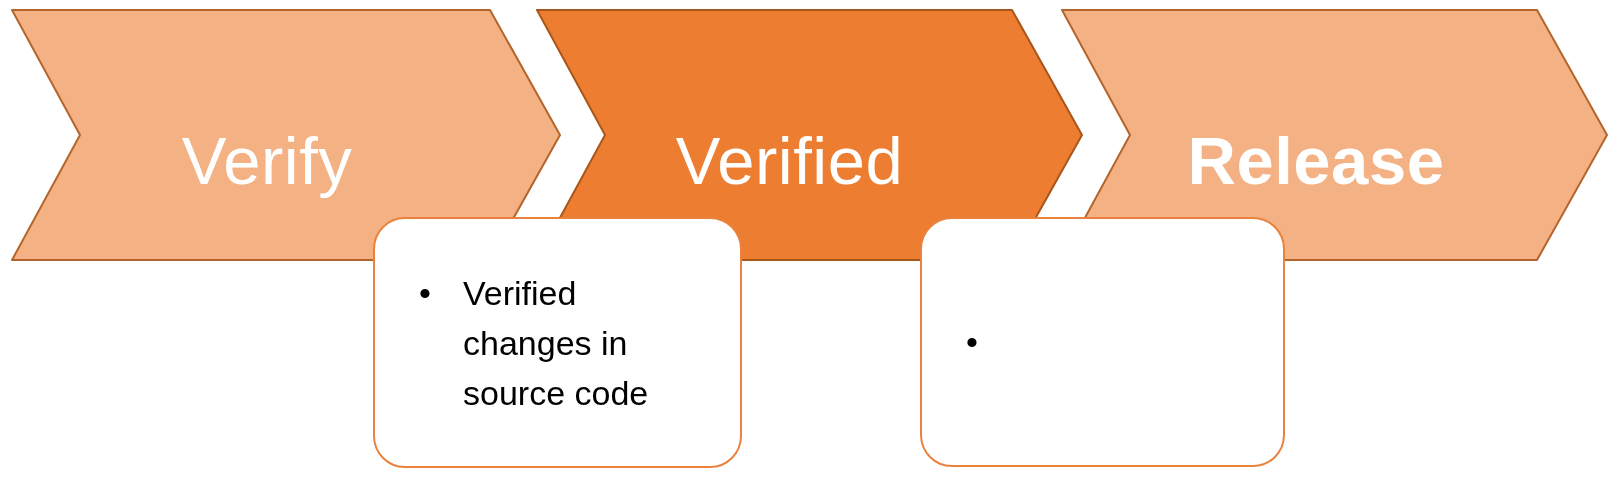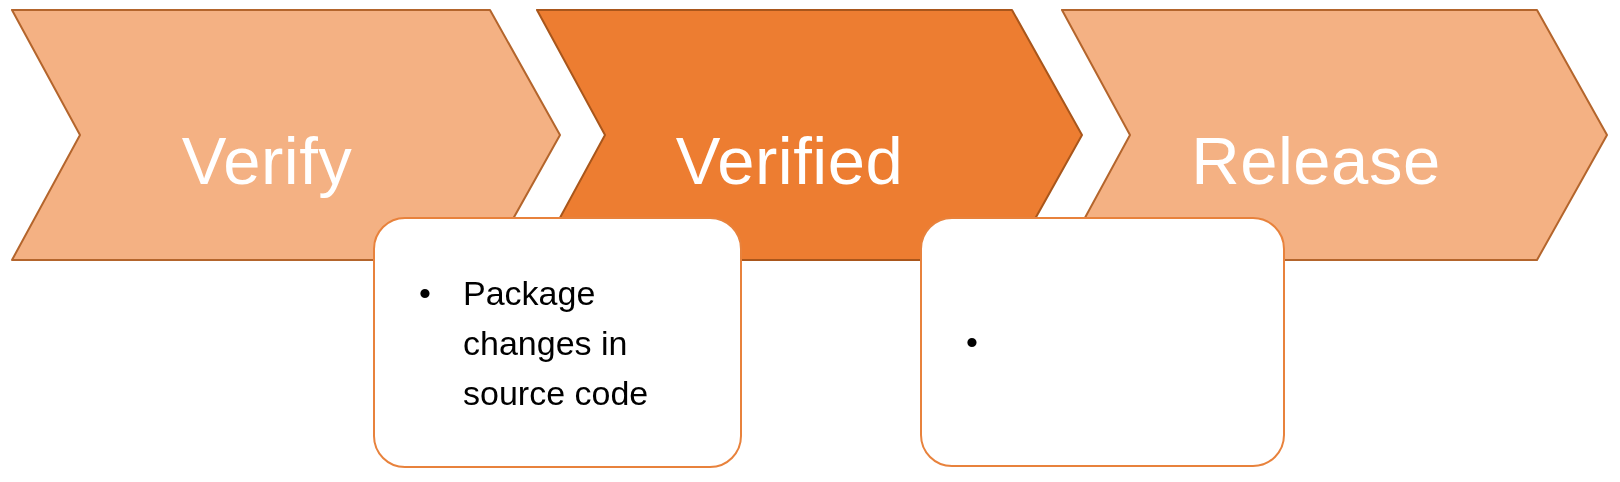--- a/index.html
+++ b/index.html
@@ -32,21 +32,21 @@
     justify-content: center;
     color: #FFFFFF;
     font-size: 67px;
     font-weight: 400;
     letter-spacing: 0.5px;
     pointer-events: none;
     white-space: nowrap;
   }
   .step-label.pos-1 { left: 12px;   width: 510px; }
   .step-label.pos-2 { left: 537px;  width: 505px; }
-  .step-label.pos-3 { left: 1062px; width: 508px; }
+  .step-label.pos-3 { left: 1062px; width: 508px; font-weight: bold; }
 
   .callout {
     position: absolute;
     background: #FFFFFF;
     border: 2px solid #E8823C;
     border-radius: 32px;
     box-sizing: border-box;
     display: flex;
     align-items: center;
     padding: 10px 28px 10px 44px;
@@ -81,21 +81,21 @@
     <polygon points="1062,10 1537,10 1607,135 1537,260 1062,260 1130,135" stroke-width="2" stroke-linejoin="round" fill="#F4B183" stroke="#B4652C"></polygon>
   </svg>
 
   <div class="step-label pos-1">Verify</div>
   <div class="step-label pos-2">Verified</div>
   <div class="step-label pos-3">Release</div>
 
   <div class="callout pos-1">
     <div class="bullet-item">
       <span class="bullet-glyph">•</span>
-      <span class="bullet-text">Package changes in source code</span>
+      <span class="bullet-text">Verified changes in source code</span>
     </div>
   </div>
 
   <div class="callout pos-2">
     <div class="bullet-item">
       <span class="bullet-glyph">•</span>
     </div>
   </div>
 
 </div>

